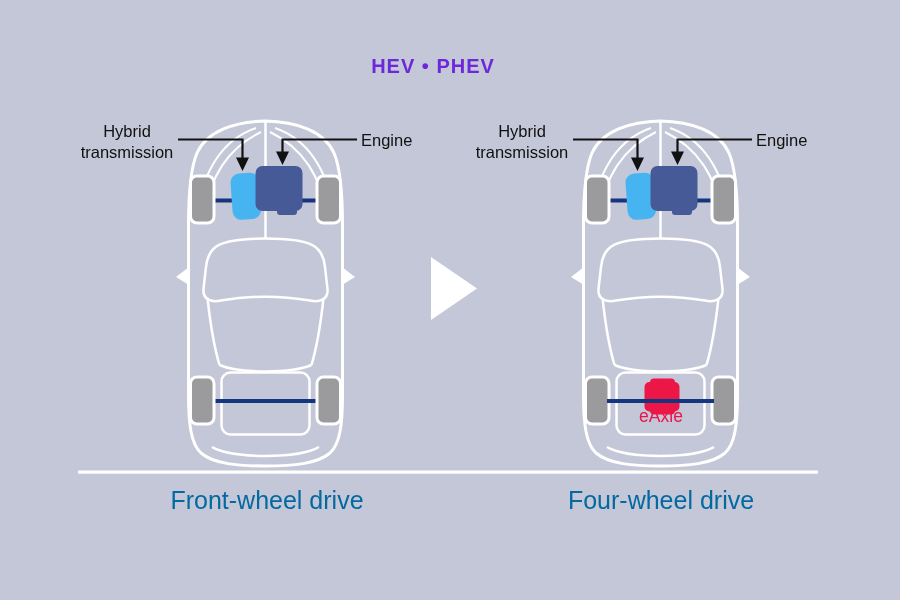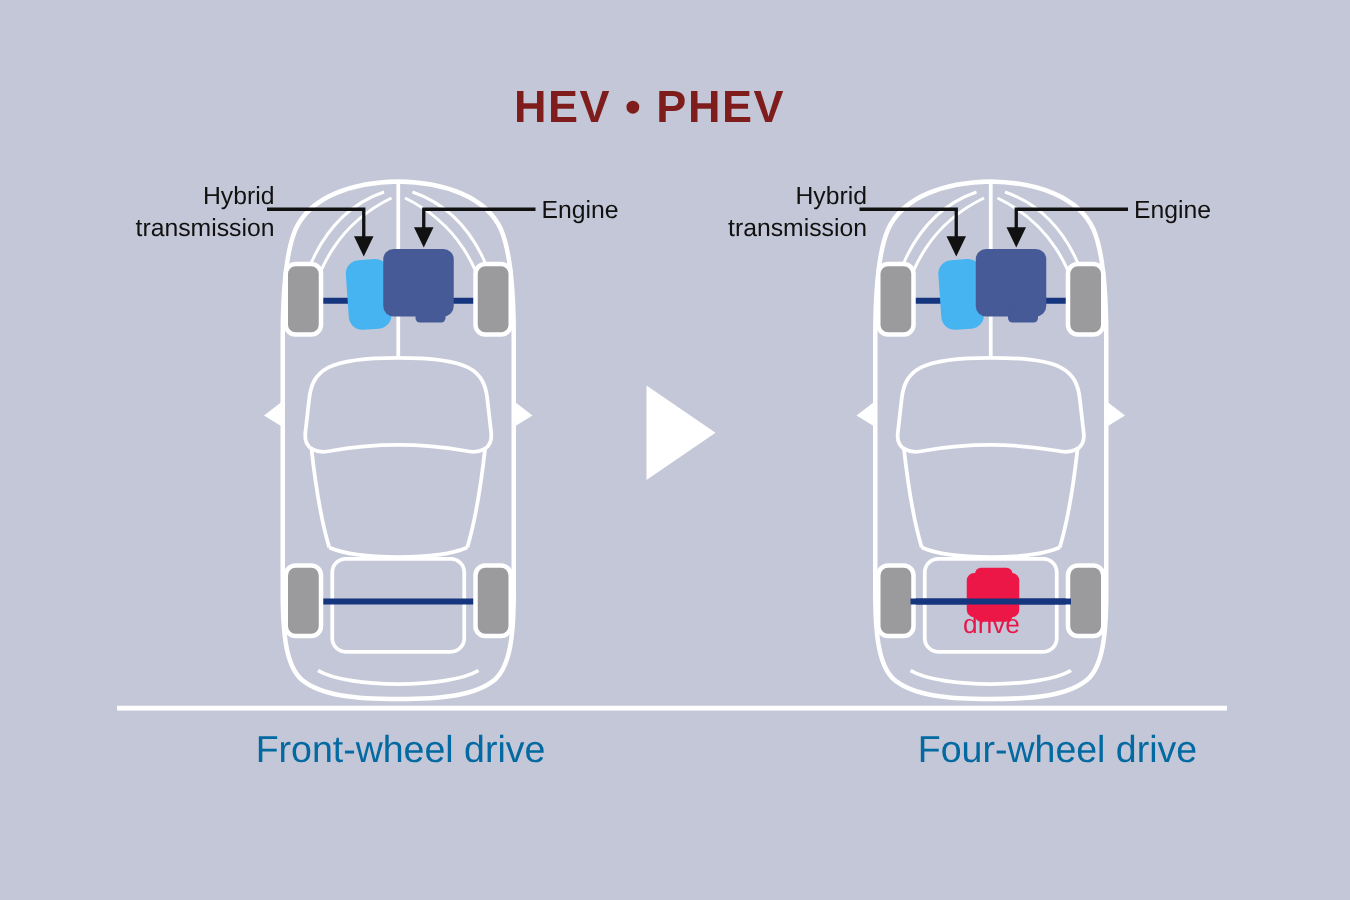--- a/index.html
+++ b/index.html
@@ -4,40 +4,40 @@
 <style>
   html,body{margin:0;padding:0;}
   body{
     width:900px;height:600px;overflow:hidden;position:relative;
     background:#c4c7d7;
     font-family:"Liberation Sans", sans-serif;
   }
   .abs{position:absolute;}
   #title{
     left:433px;top:55px;transform:translateX(-50%);
-    font-size:30px;font-weight:bold;color:#7f1d1d;letter-spacing:1px;
+    font-size:20px;font-weight:bold;color:#6d28d9;letter-spacing:1px;
     white-space:nowrap;
   }
   .part-label{
-    font-size:16.5px;line-height:21px;color:#111111;text-align:right;
+    font-size:16.5px;line-height:21px;color:#111111;text-align:center;
   }
   #hybrid-label-left{left:71px;top:121px;width:112px;}
   #hybrid-label-right{left:466px;top:121px;width:112px;}
   #engine-label-left{left:361px;top:130px;}
   #engine-label-right{left:756px;top:130px;}
   #eaxle-label{
     left:661px;top:406px;transform:translateX(-50%);
     font-size:17.5px;color:#e8174a;
   }
   .caption{
     top:486px;transform:translateX(-50%);
     font-size:25px;color:#0369a1;white-space:nowrap;
   }
   #caption-left{left:267px;}
-  #caption-right{left:661px;margin-left:44px;}
+  #caption-right{left:661px;}
   svg{position:absolute;left:0;top:0;}
 </style>
 </head>
 <body>
 
 <svg width="900" height="600" viewBox="0 0 900 600">
   <defs>
     <g id="car">
 
       <path d="M 265.5 121 C 235 121.5 207 131 197 153 C 191 167 188.5 190 188.5 225
@@ -102,16 +102,16 @@
 </svg>
 
 <div class="abs" id="title">HEV • PHEV</div>
 
 <div class="abs part-label" id="hybrid-label-left">Hybrid transmission</div>
 <div class="abs part-label" id="engine-label-left">Engine</div>
 
 <div class="abs part-label" id="hybrid-label-right">Hybrid transmission</div>
 <div class="abs part-label" id="engine-label-right">Engine</div>
 
-<div class="abs" id="eaxle-label">drive</div>
+<div class="abs" id="eaxle-label">eAxle</div>
 
 <div class="abs caption" id="caption-left">Front-wheel drive</div>
 <div class="abs caption" id="caption-right">Four-wheel drive</div>
 
 </body></html>

